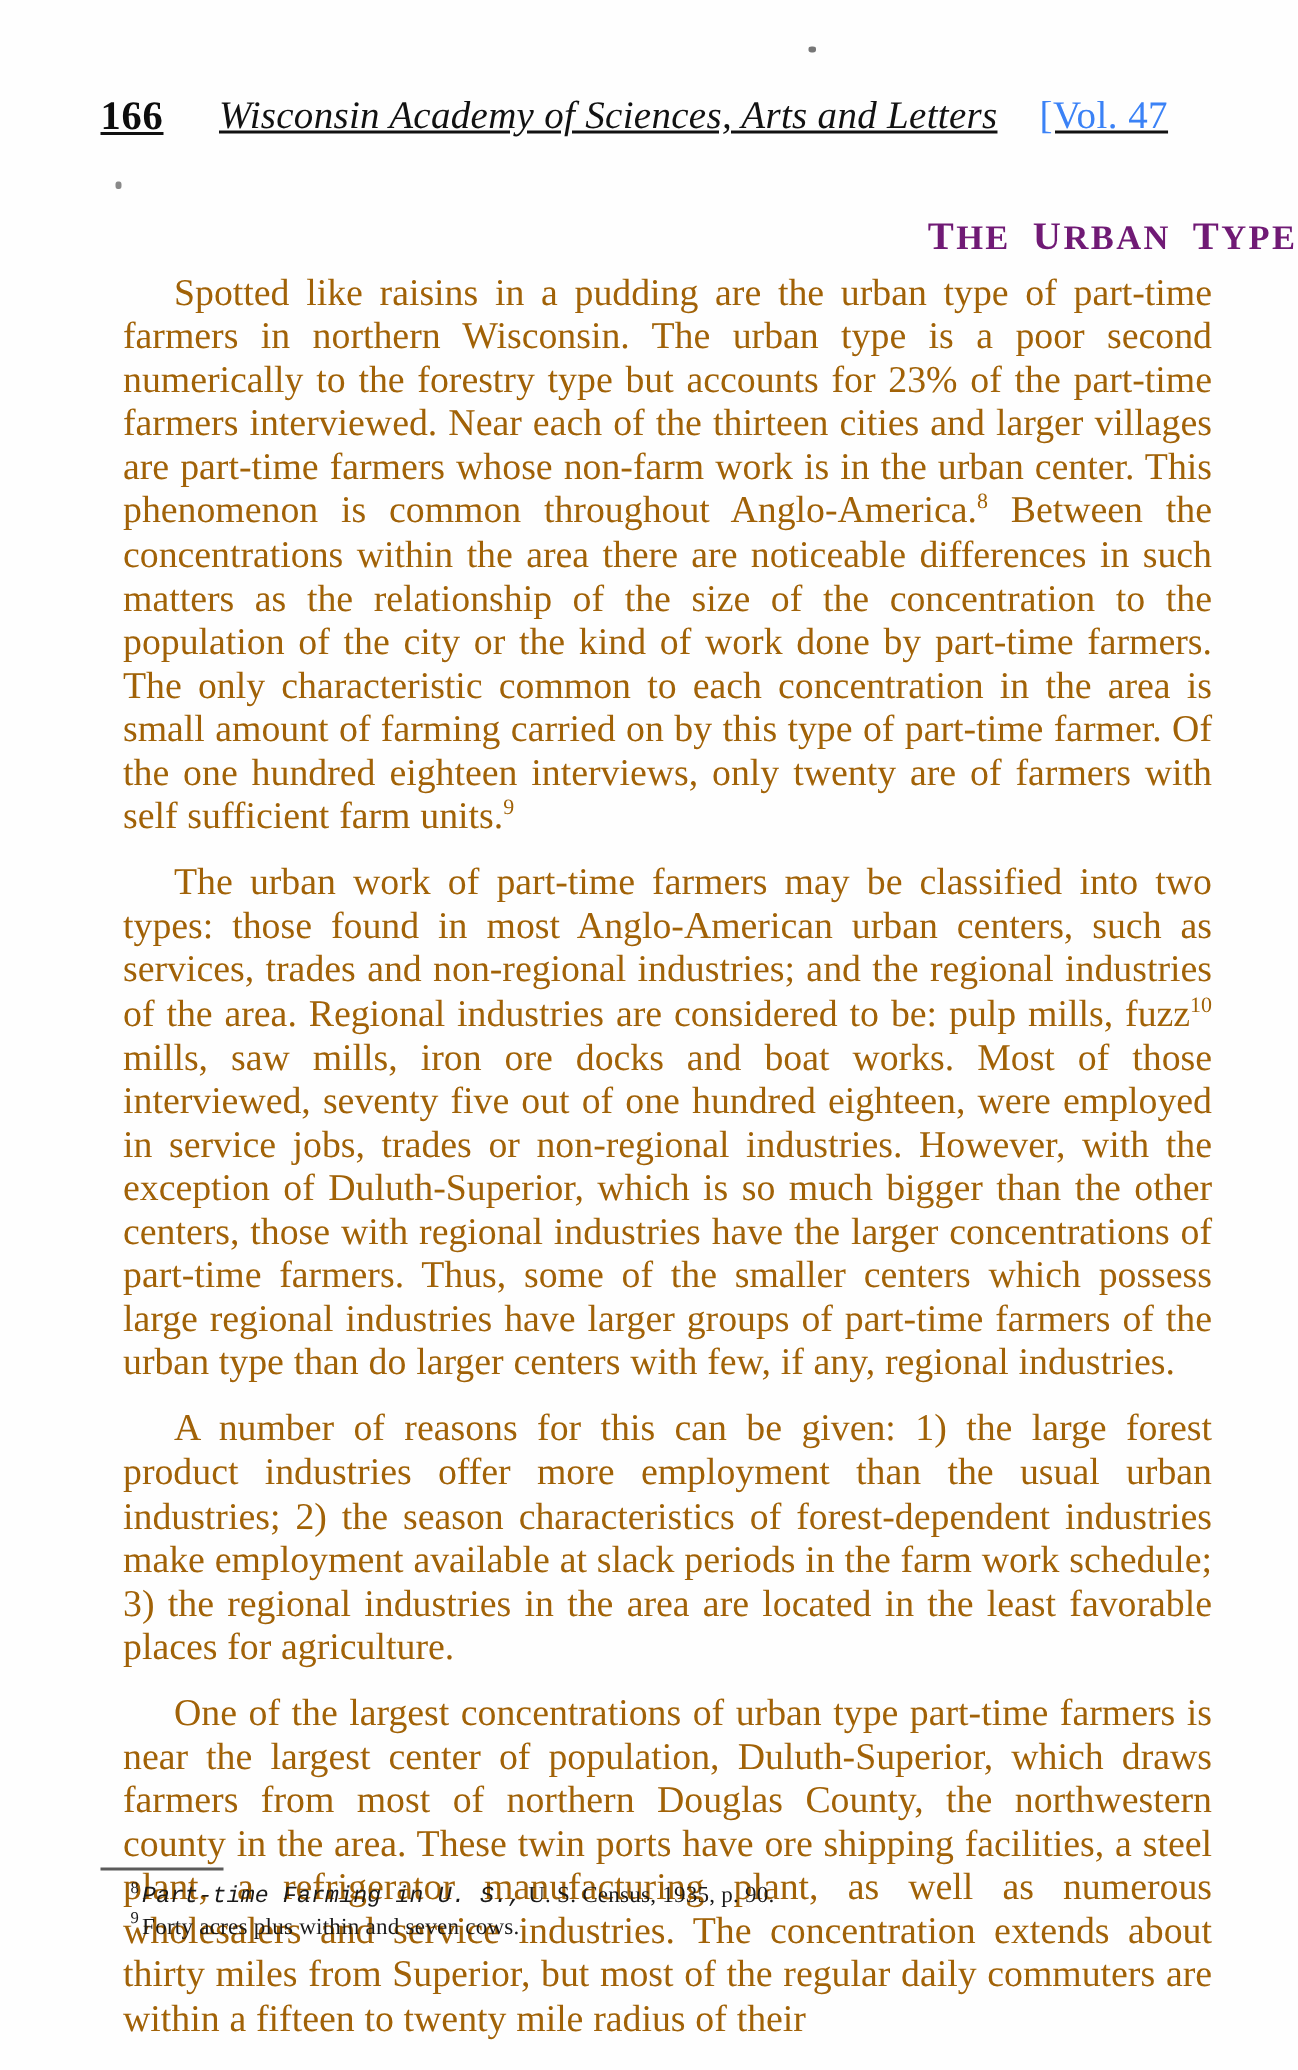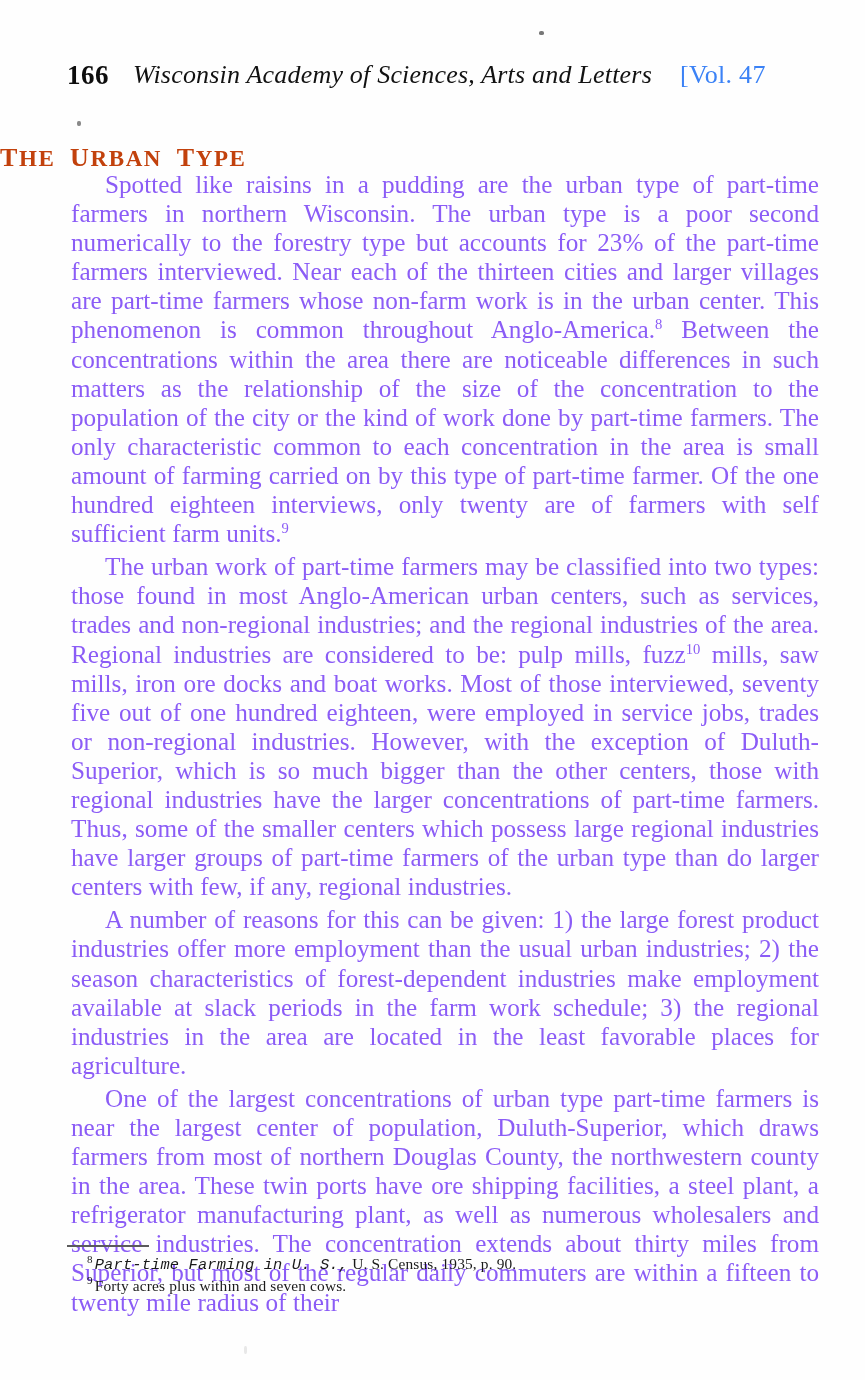--- a/index.html
+++ b/index.html
@@ -21,77 +21,78 @@
   }
 
   
   .running-head {
     position: absolute;
     left: 67px;
     right: 43px;
     top: 60px;
     height: 34px;
     display: flex;
-    align-items: flex-start;
+    align-items: center;
     justify-content: flex-start;
     white-space: nowrap;
+    text-decoration: underline;
   }
   .folio {
     font-weight: bold;
     font-size: 27px;
     letter-spacing: 0.5px;
     color: #0d0d0d;
   }
   .journal-title {
     font-style: italic;
     font-size: 26px;
-    margin-left: 24px;
+    margin-left: 37px;
     letter-spacing: 0.2px;
     color: #121212;
   }
   .volume-label {
     font-size: 26px;
     margin-left: 28px;
     color: #3b82f6;
     letter-spacing: 0.3px;
   }
 
   
   .section-heading {
     position: absolute;
     left: 0;
     right: 0;
     top: 124px;
-    text-align: left;
+    text-align: right;
     font-size: 23px;
     font-variant: small-caps;
     letter-spacing: 1.6px;
-    color: #c2410c;
+    color: #701a75;
   }
   .section-heading .cap {
     font-size: 26px;
   }
 
   
   .body-block {
     position: absolute;
     left: 67px;
     width: 756px;
     top: 166px;
   }
   p.para {
-    margin: 4px;
+    margin: 15px;
     font-size: 25.2px;
     line-height: 29.1px;
     text-align: justify;
     text-indent: 1.35em;
     -webkit-hyphens: none;
     hyphens: none;
     word-spacing: 0.01em;
-    color: #8b5cf6;
+    color: #a16207;
   }
   p.para + p.para { margin-top: 0; }
 
   sup.fn-ref {
     font-size: 0.58em;
     vertical-align: super;
     line-height: 0;
   }
 
   

